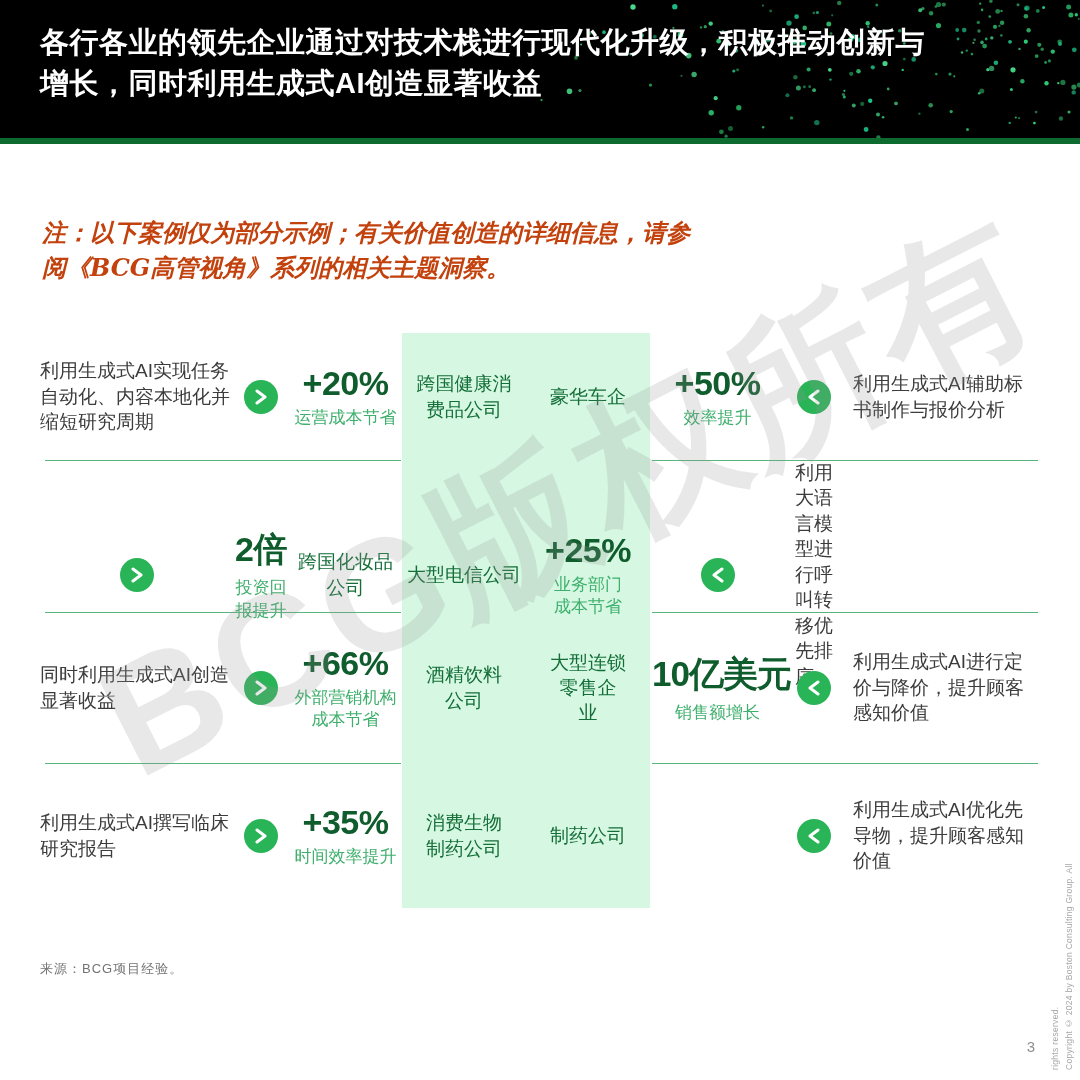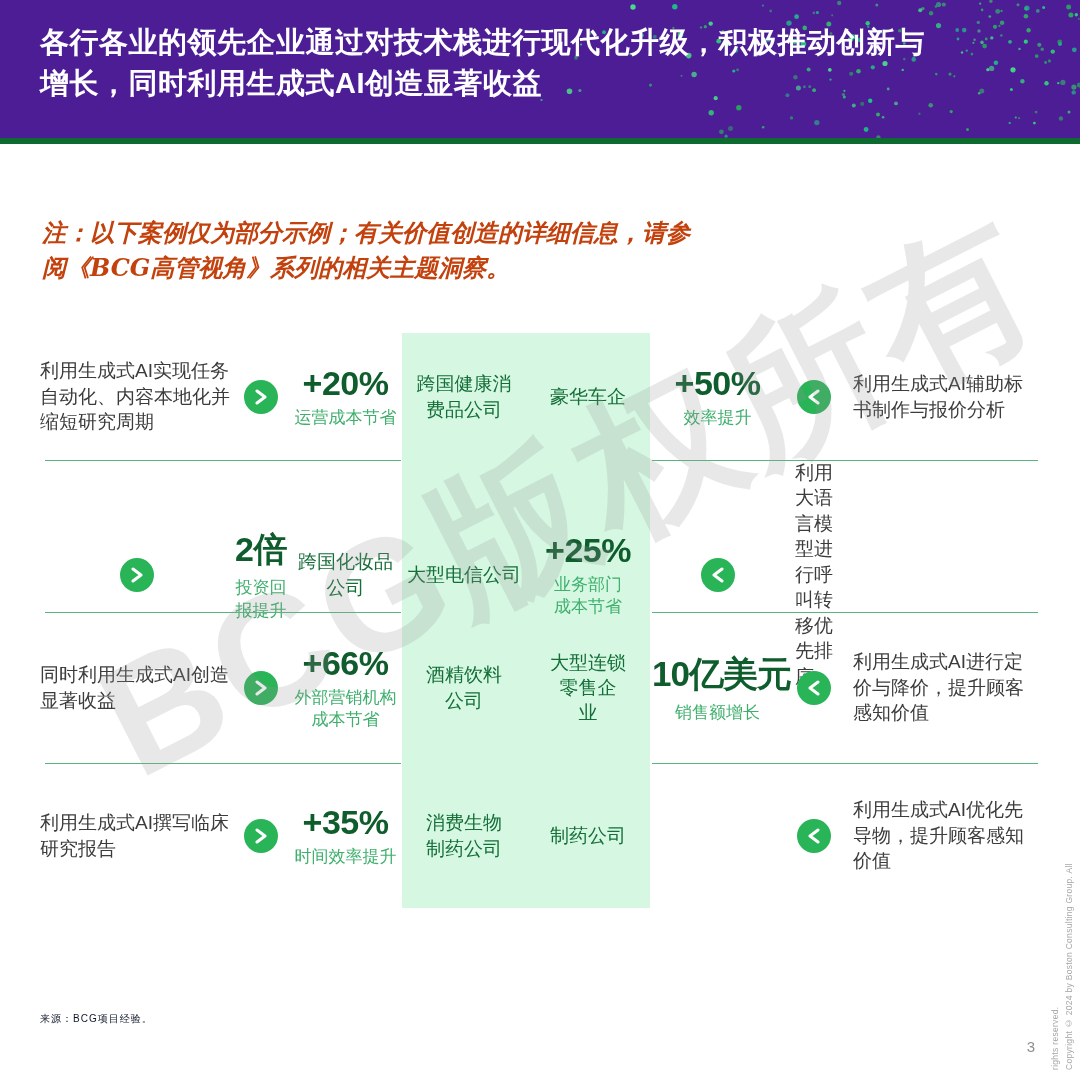--- a/index.html
+++ b/index.html
@@ -3,21 +3,21 @@
 <meta charset="utf-8">
 <style>
   * { margin:0; padding:0; box-sizing:border-box; }
   html,body { background:#e8e8e8; }
   #page {
     width:1080px; height:1080px; position:relative; background:#ffffff;
     overflow:hidden; font-family:"Liberation Sans", sans-serif;
     margin:0 auto;
   }
   
-  .header { position:absolute; left:0; top:0; width:1080px; height:138px; background:#4c1d95; }
+  .header { position:absolute; left:0; top:0; width:1080px; height:138px; background:#000000; }
   .header-dots { position:absolute; right:0; top:0; width:560px; height:138px; }
   .page-title {
     position:absolute; left:40px; top:22px; width:1000px;
     font-size:29px; font-weight:bold; color:#ffffff;
     line-height:1.40; letter-spacing:0.5px; white-space:pre-line;
   }
   .header-bar { position:absolute; left:0; top:138px; width:1080px; height:6px; background:#0E6B2F; }
   
   .note {
     position:absolute; left:42px; top:216px; width:780px;
@@ -46,21 +46,21 @@
   .divider.left  { left:5px;  width:356px; }
   .divider.right { left:612px; width:386px; }
   .divider.d1 { top:127px; } .divider.d2 { top:279px; } .divider.d3 { top:430px; }
   
   .watermark {
     position:absolute; left:60px; top:400px; width:1000px; text-align:center;
     font-size:158px; font-weight:bold; letter-spacing:6px; white-space:nowrap;
     color:rgba(150,150,150,0.22); transform:rotate(-27deg); pointer-events:none; z-index:6;
   }
   
-  .source { position:absolute; left:40px; top:1012px; font-size:10px; color:#0f172a; letter-spacing:1px; }
+  .source { position:absolute; left:40px; top:960px; font-size:13px; color:#737373; letter-spacing:1px; }
   .page-number { position:absolute; right:45px; top:1038px; font-size:15px; color:#8E8E8E; }
   .copyright {
     position:absolute; right:4px; bottom:10px; height:218px;
     writing-mode:vertical-lr; transform:rotate(180deg);
     font-size:8.5px; color:#A6A6A6; line-height:1.6; letter-spacing:0.3px;
   }
 </style>
 </head>
 <body>
 

